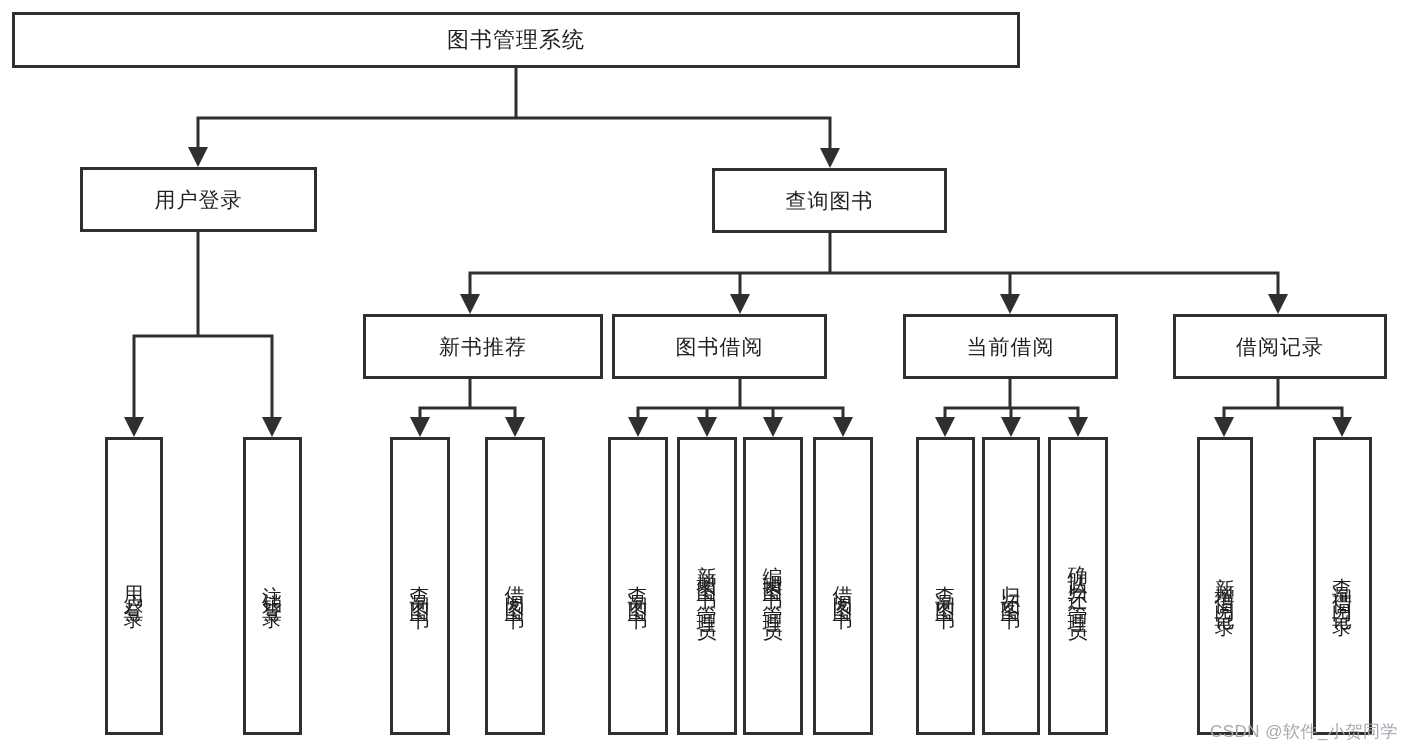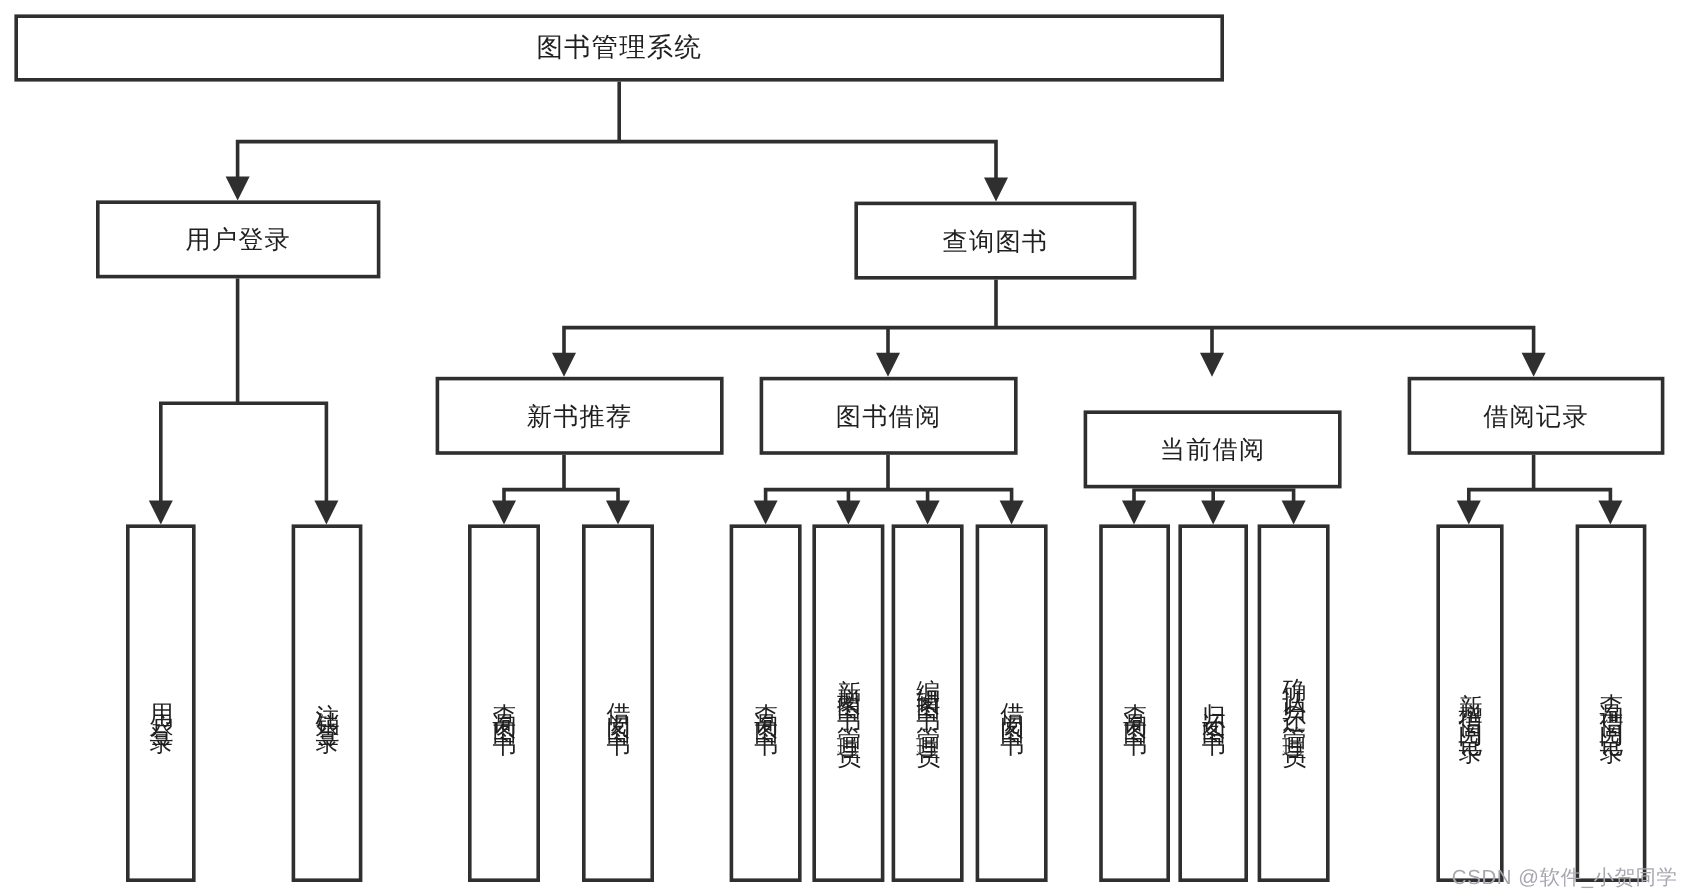--- a/index.html
+++ b/index.html
@@ -83,24 +83,24 @@
   <div class="box h" style="left:80px;top:167px;width:237px;height:65px;">
     <span>用户登录</span>
   </div>
   <div class="box h" style="left:712px;top:168px;width:235px;height:65px;">
     <span>查询图书</span>
   </div>
 
   <div class="box h" style="left:363px;top:314px;width:240px;height:65px;">
     <span>新书推荐</span>
   </div>
-  <div class="box h" style="left:633px;top:314px;width:215px;height:65px;">
+  <div class="box h" style="left:612px;top:314px;width:215px;height:65px;">
     <span>图书借阅</span>
   </div>
-  <div class="box h" style="left:903px;top:314px;width:215px;height:65px;margin-top:28px;">
+  <div class="box h" style="left:903px;top:314px;width:215px;height:65px;">
     <span>当前借阅</span>
   </div>
   <div class="box h" style="left:1173px;top:314px;width:214px;height:65px;">
     <span>借阅记录</span>
   </div>
 
   <div class="box v" style="left:105px;top:437px;width:58px;height:298px;">
     <span>用户登录</span>
   </div>
   <div class="box v" style="left:243px;top:437px;width:59px;height:298px;">

